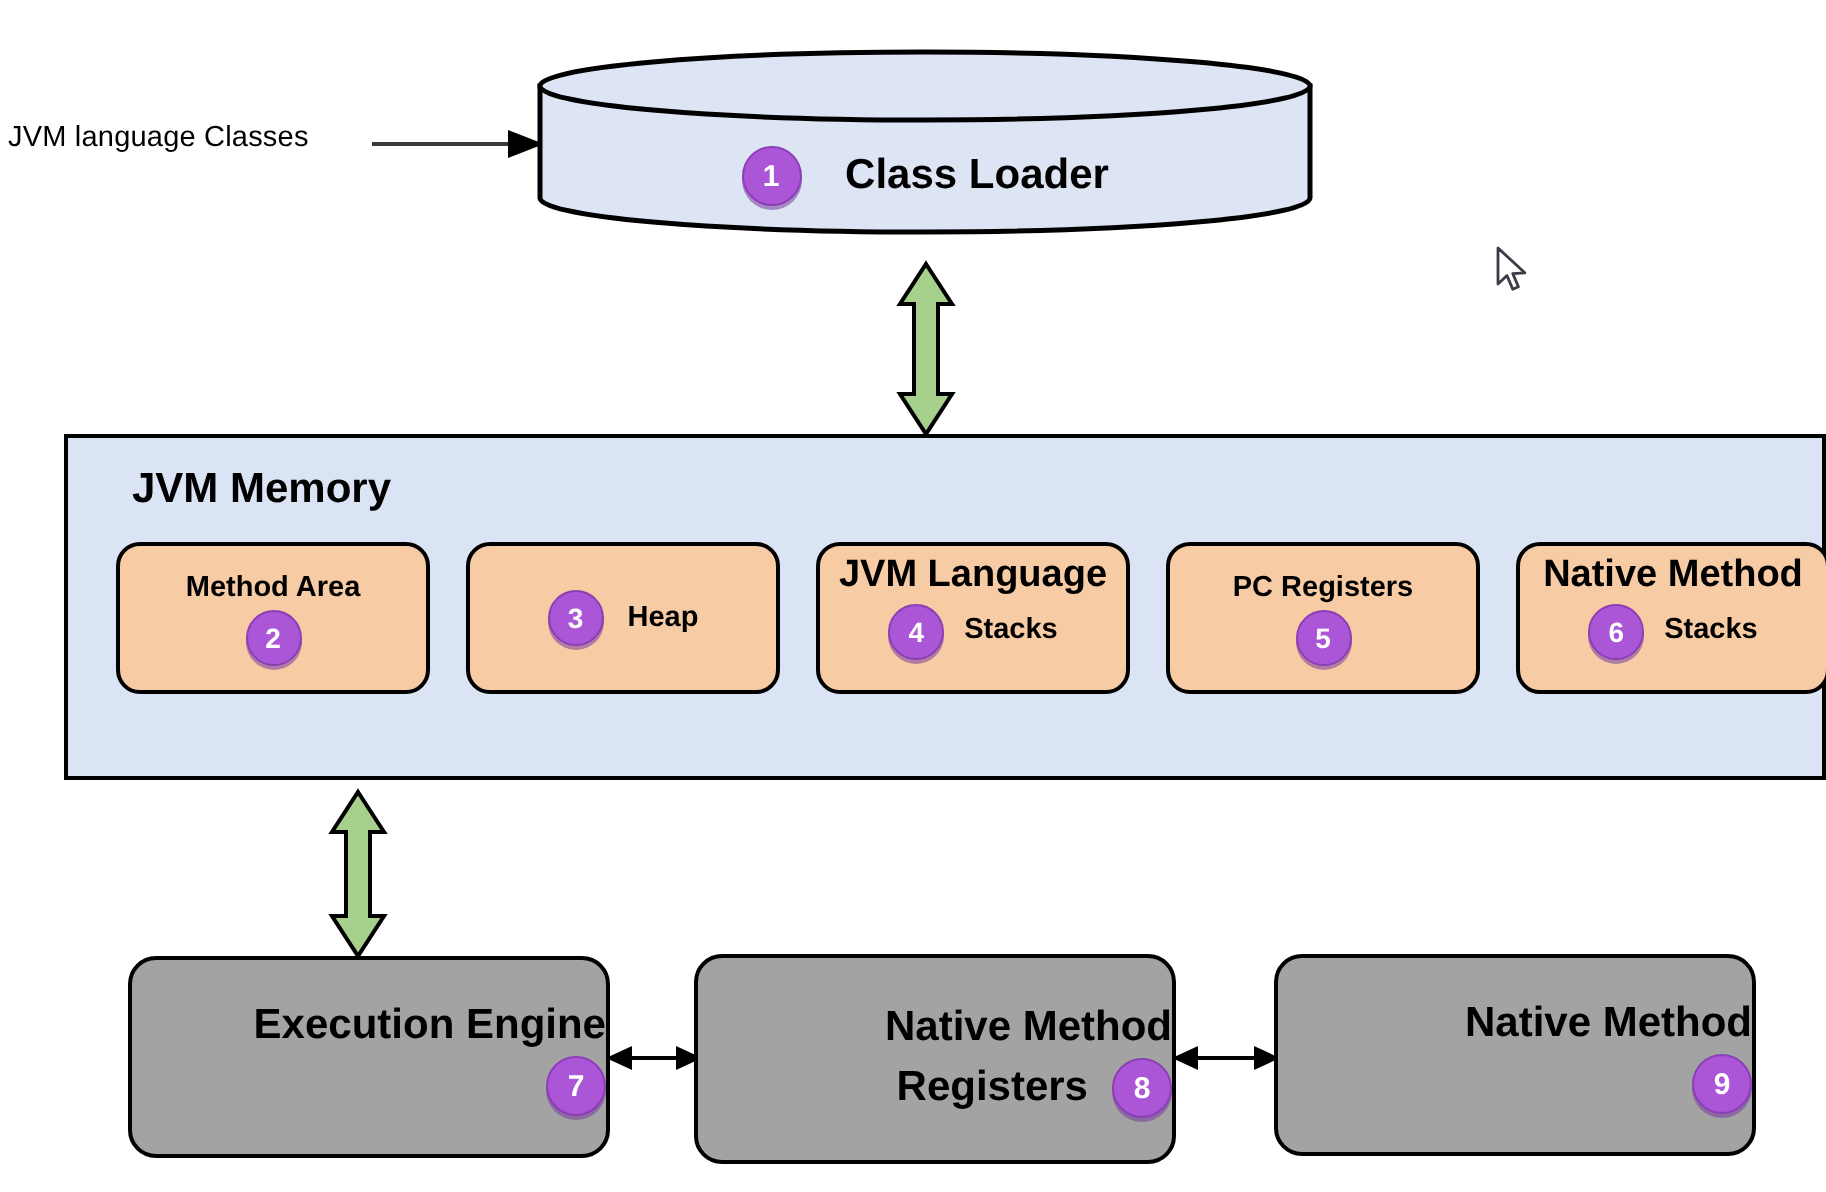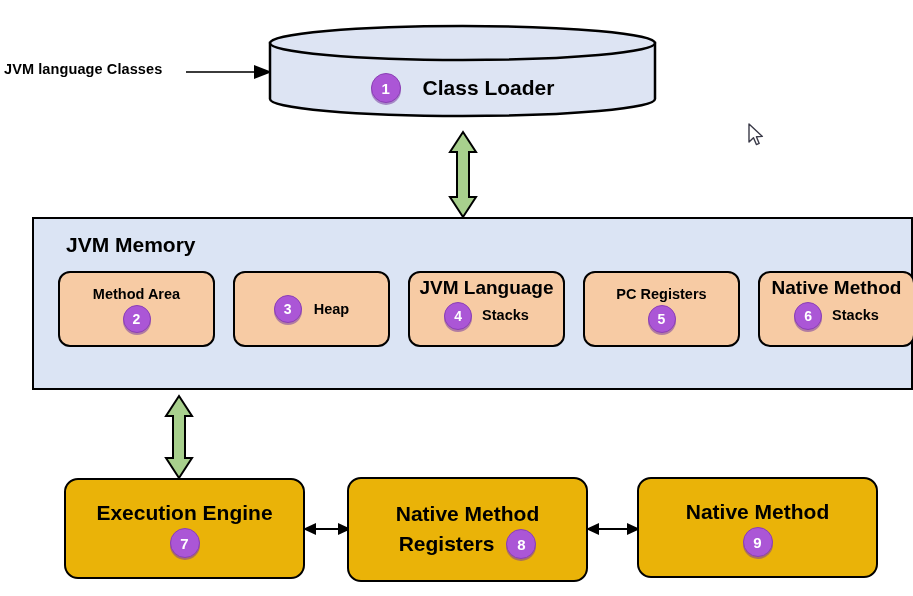--- a/index.html
+++ b/index.html
@@ -43,21 +43,21 @@
     width: 26px;
     height: 26px;
     font-size: 14px;
   }
 
   
   #input-label {
     left: 4px;
     top: 61px;
     font-size: 14.5px;
-    font-weight: bold;
+    font-weight: normal;
     color: #000000;
     letter-spacing: .1px;
     white-space: nowrap;
   }
   #input-arrow {
     left: 186px;
     top: 62px;
     width: 86px;
     height: 20px;
   }
@@ -179,26 +179,26 @@
   
   #mem-box-method-area { flex: 0 0 157px; }
   #mem-box-heap        { flex: 0 0 157px; }
   #mem-box-jvm-stacks  { flex: 0 0 157px; }
   #mem-box-pc-regs     { flex: 0 0 157px; }
   #mem-box-native-stacks { flex: 0 0 157px; }
 
   
   .bottom-box {
     position: absolute;
-    background: #eab308;
+    background: #a3a3a3;
     border: 2.5px solid #000000;
     border-radius: 14px;
     box-sizing: border-box;
     display: flex;
-    align-items: center;
+    align-items: flex-end;
     justify-content: center;
     text-align: center;
   }
   .bottom-box .bb-text {
     font-size: 21px;
     font-weight: bold;
     color: #000000;
     line-height: 1.3;
   }
   .bb-line {

